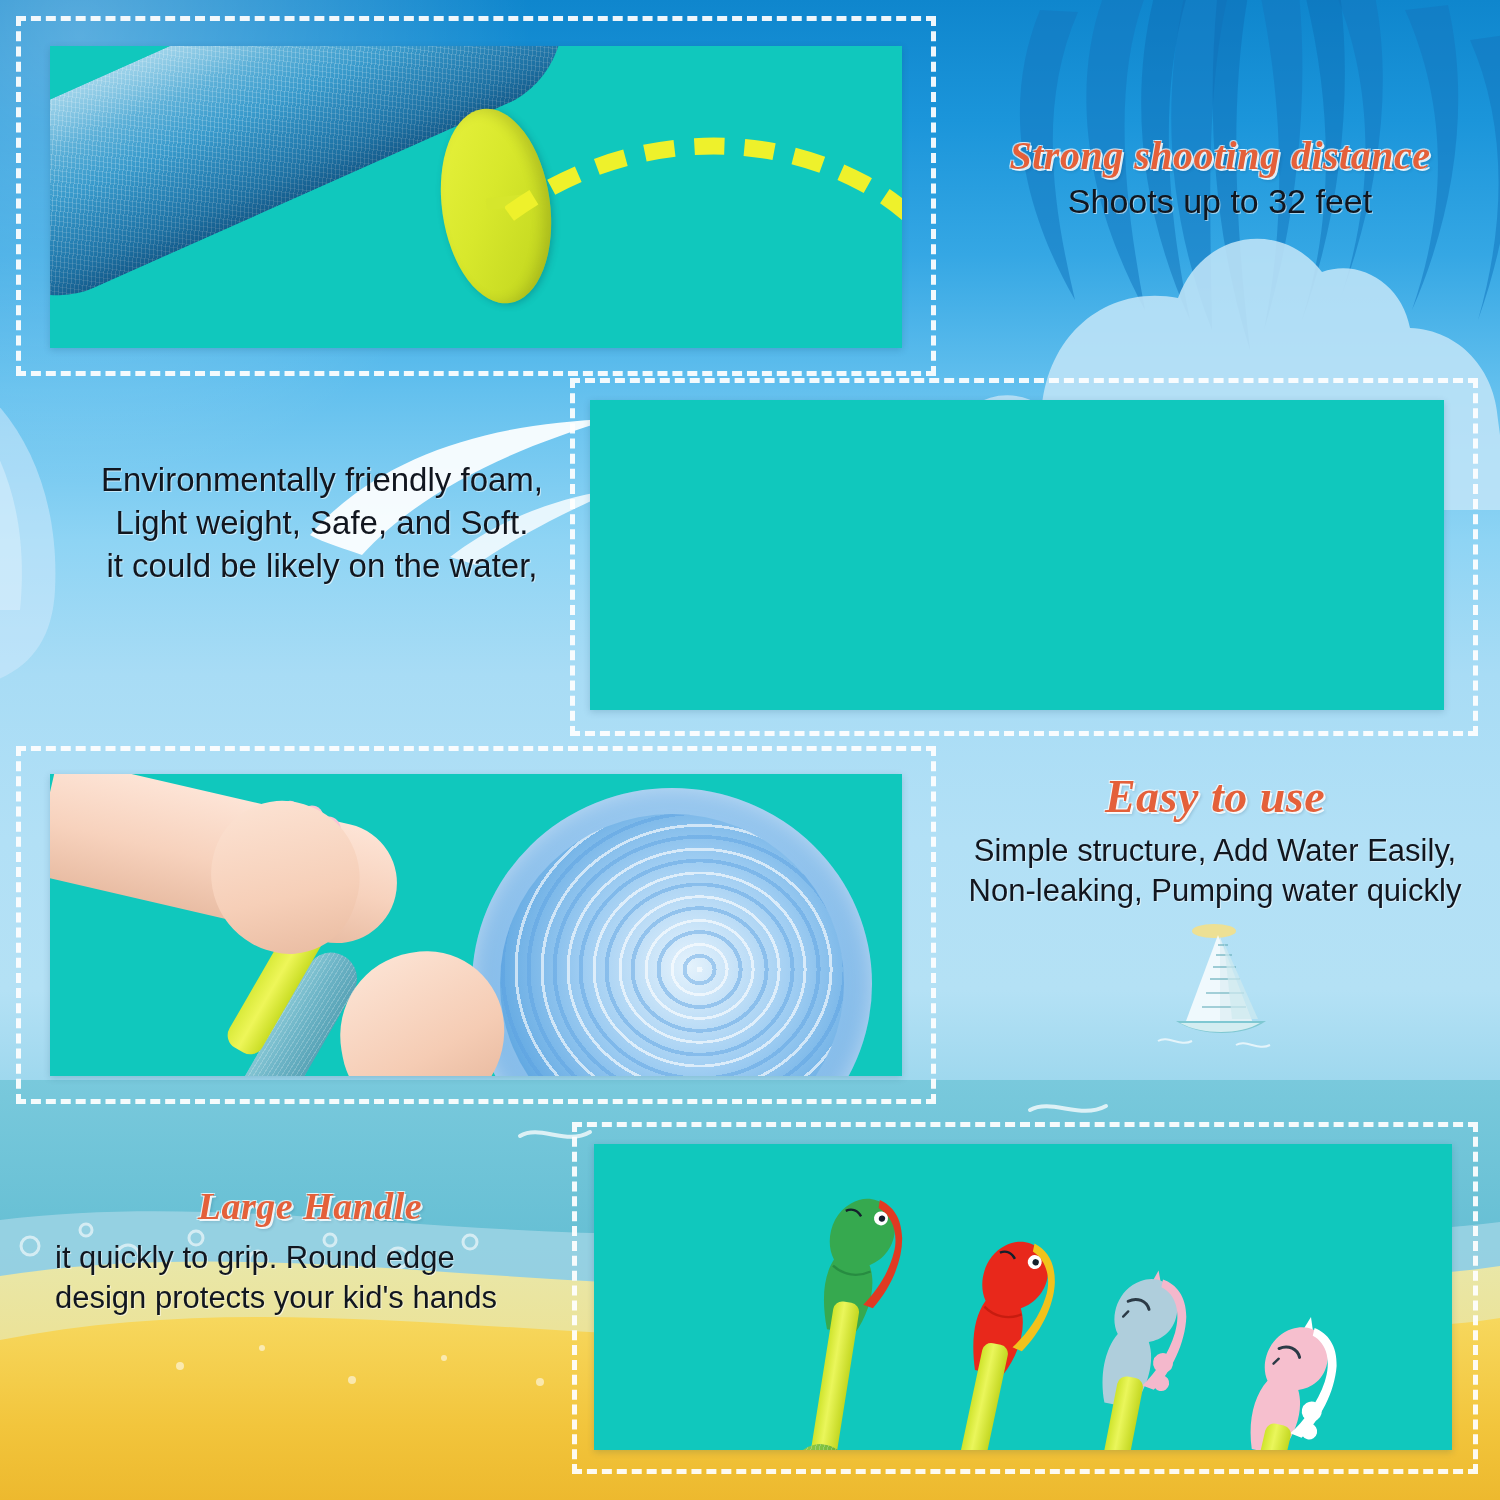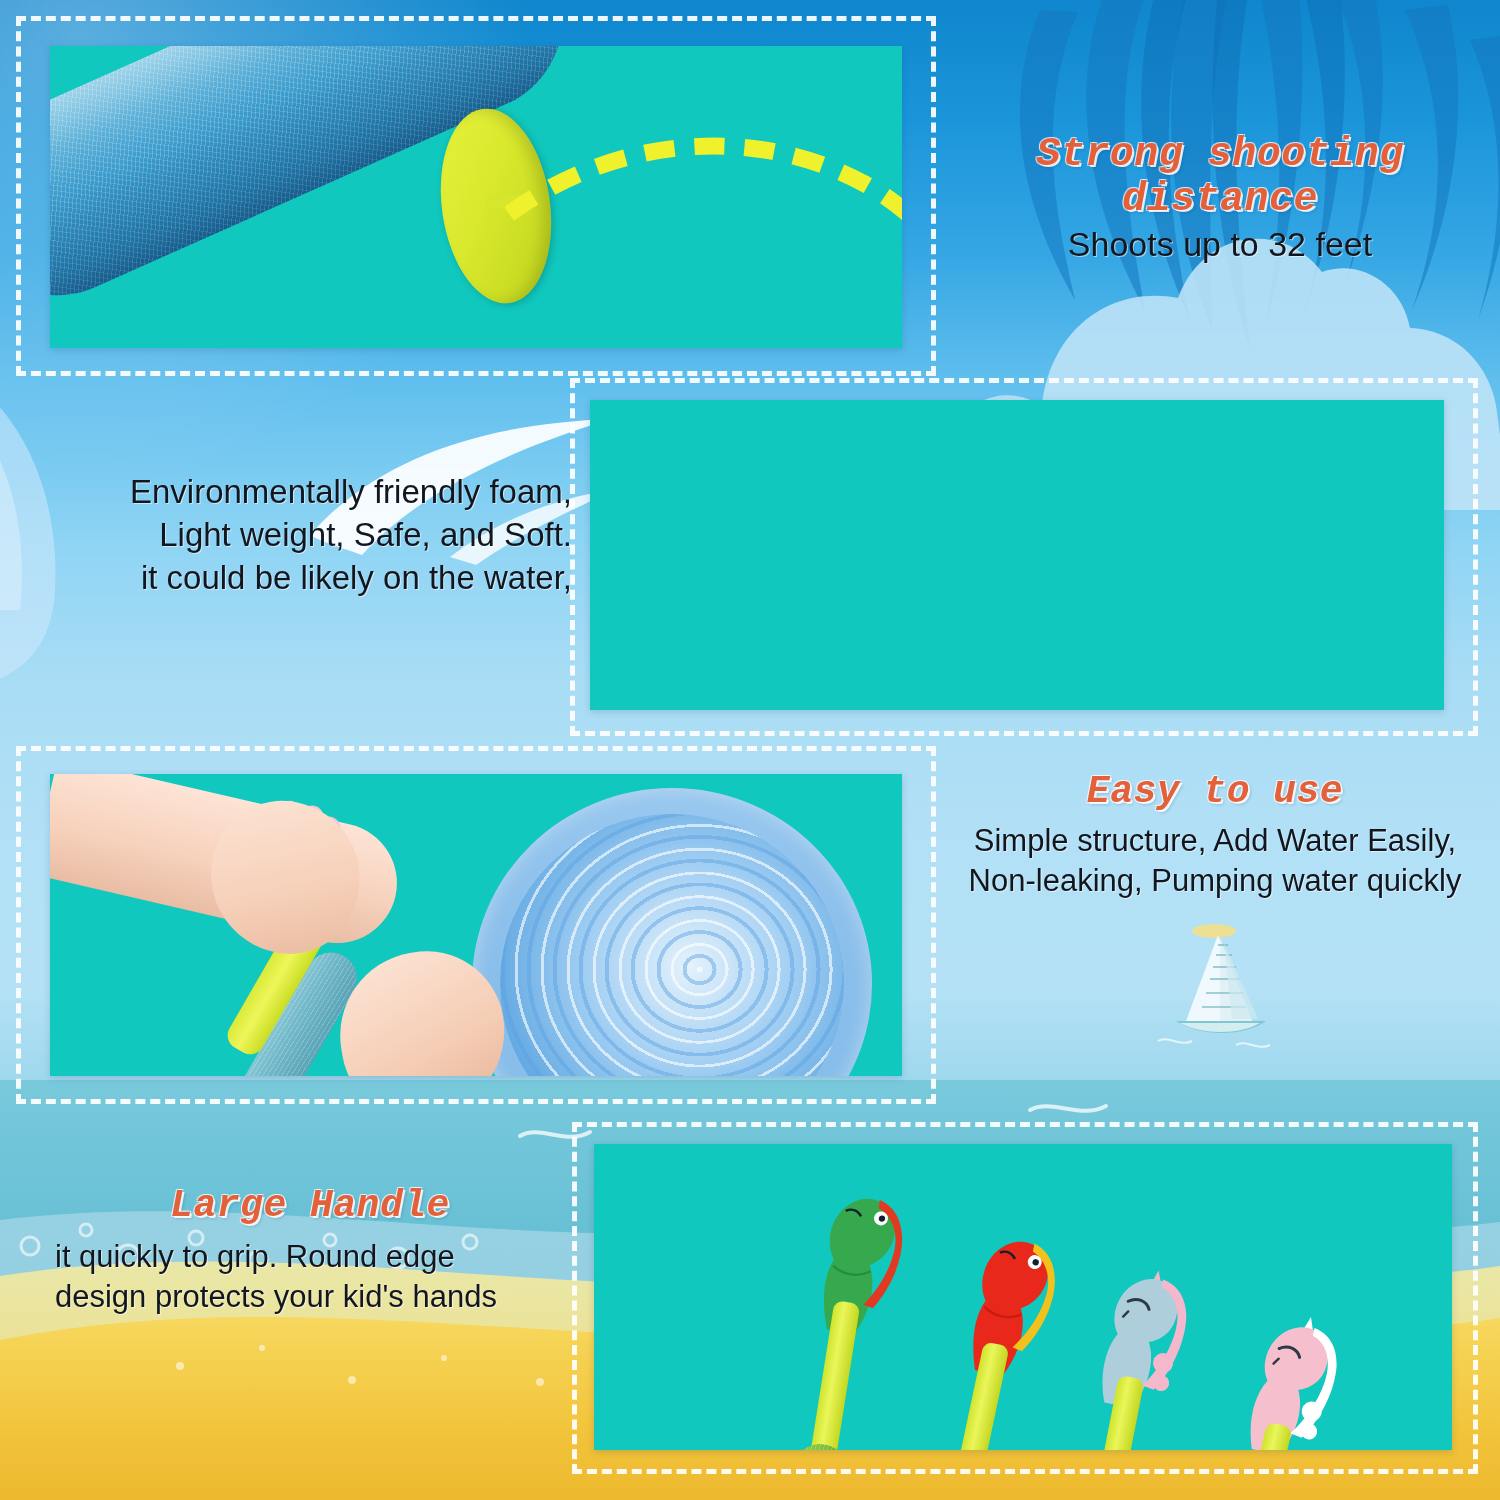--- a/index.html
+++ b/index.html
@@ -153,41 +153,41 @@
     border-radius:29px 29px 6px 6px;
     background-blend-mode:normal;
   }
   .toy .head {
     position:absolute; left:50%; margin-left:-46px; top:0; width:92px; height:150px;
   }
 
   
   .headline {
     font-style:italic; font-weight:bold; color:#e4603a;
-    font-family:Liberation Mono, monospace;
+    font-family:Liberation Serif, serif;
     letter-spacing:.5px;
     text-shadow: 2px 2px 0 rgba(255,255,255,.85), -1px -1px 0 rgba(255,255,255,.6),
                  1px -1px 0 rgba(255,255,255,.6), -1px 1px 0 rgba(255,255,255,.6),
                  3px 3px 3px rgba(0,40,70,.16);
   }
   .body-text {
     color:#11161f; font-weight:500; line-height:1.30;
     text-shadow:1px 1px 0 rgba(255,255,255,.55);
   }
 
   #t1 { position:absolute; left:945px; top:132px; width:550px; text-align:center; }
   #t1 .headline { font-size:40px; }
   #t1 .body-text { font-size:34px; }
 
   #t2 { position:absolute; left:72px; top:445px; width:500px; }
   #t2 .headline { font-size:38px; line-height:1.02; text-align:center; }
-  #t2 .body-text { font-size:33px; margin-top:26px; text-align:right; }
+  #t2 .body-text { font-size:33px; margin-top:14px; text-align:center; }
 
   #t3 { position:absolute; left:935px; top:770px; width:560px; text-align:center; }
-  #t3 .headline { font-size:38px; }
+  #t3 .headline { font-size:46px; }
   #t3 .body-text { font-size:31px; margin-top:8px;text-align:center; }
 
   #t4 { position:absolute; left:55px; top:1184px; width:510px; }
   #t4 .headline { font-size:38px; text-align:center; }
   #t4 .body-text { font-size:31px; margin-top:10px; text-align:left; }
 
   .sailboat { position:absolute; left:1140px; top:915px; width:150px; height:140px; }
 </style>
 </head>
 <body>

